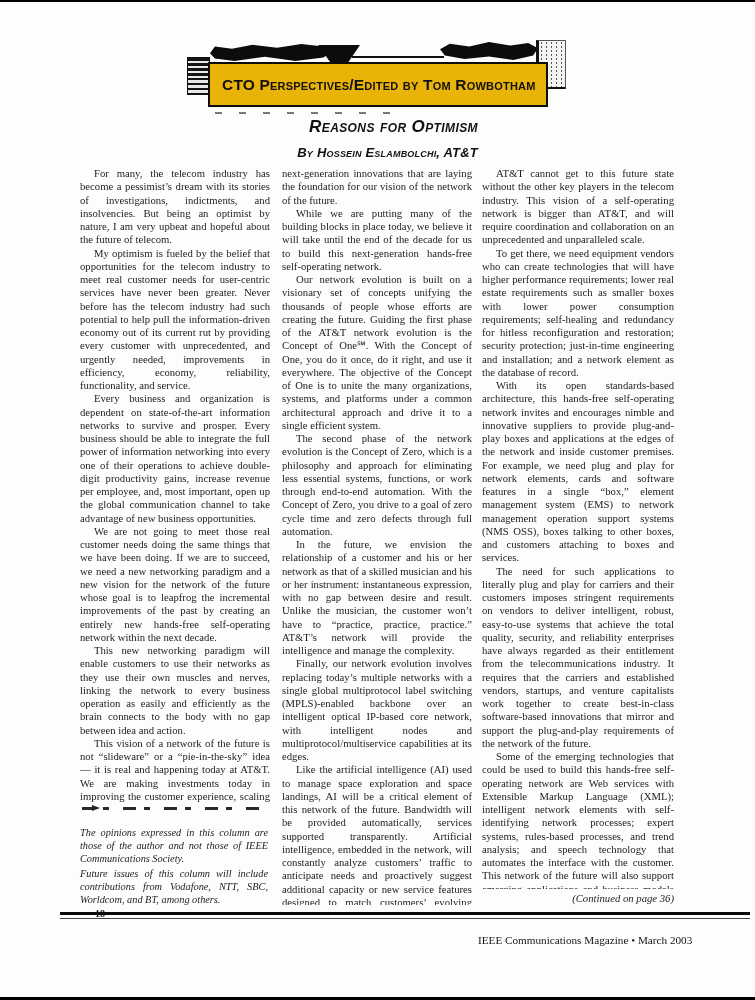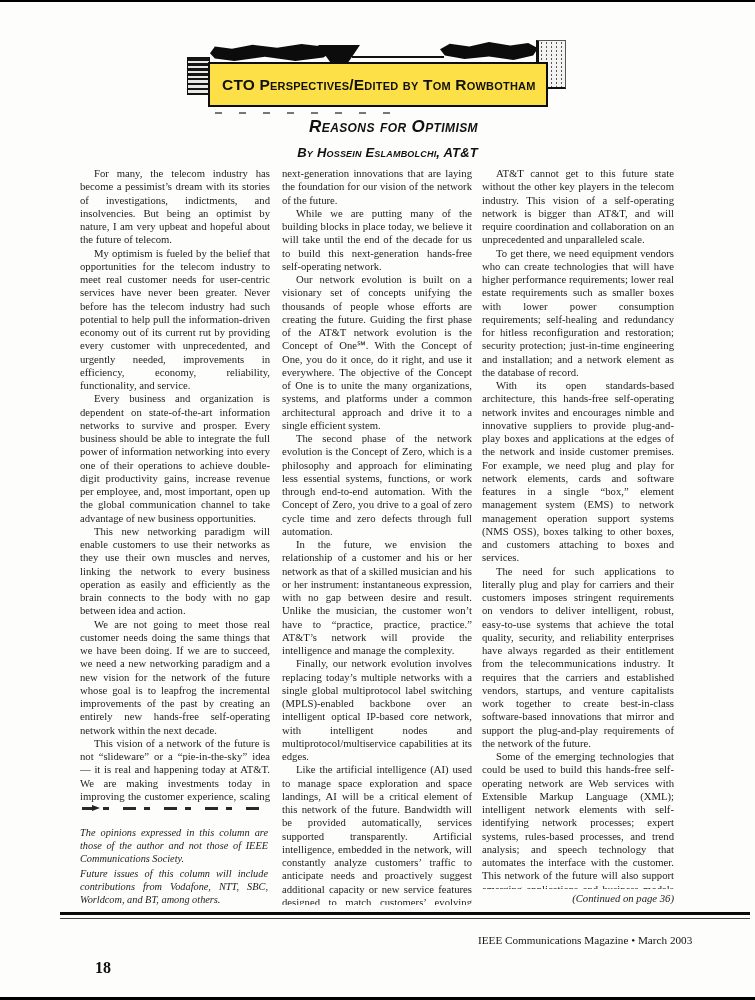--- a/index.html
+++ b/index.html
@@ -34,21 +34,21 @@
   .stamp-right {
     position: absolute; left: 536px; top: 40px; width: 26px; height: 46px;
     border-left: 3px solid #111; border-bottom: 2px solid #111;
     border-top: 1px solid #555; border-right: 1px solid #555;
     background-color: #f3f3f1;
     background-image: radial-gradient(#555 0.8px, transparent 0.9px);
     background-size: 5px 4px;
   }
   .kicker-box {
     position: absolute; left: 208px; top: 62px; width: 340px; height: 45px;
-    border: 2px solid #0d0d0d; background: #fde047;
+    border: 2px solid #0d0d0d; background: #eab308;
     display: flex; align-items: center; padding-left: 12px; box-sizing: border-box;
   }
   .kicker-text {
     font-family: "Liberation Sans", "DejaVu Sans", sans-serif;
     font-variant: small-caps; font-weight: bold; font-size: 15.5px;
     letter-spacing: 0.2px; color: #111; white-space: nowrap;
   }
   .noise-dashes {
     position: absolute; left: 215px; top: 112px; width: 175px; height: 2px;
     background-image: repeating-linear-gradient(to right, #777 0 7px, transparent 7px 24px);
@@ -97,21 +97,21 @@
     position: absolute; left: 80px; top: 827px; width: 188px;
     font-size: 10.3px; line-height: 12.9px; font-style: italic;
     text-align: justify; color: #1d1d1d;
   }
   .footnotes p { margin: 0; }
   .footnotes p + p { margin-top: 2px; }
 
   
   .rule-thick { position: absolute; left: 60px; top: 912px; width: 690px; height: 3px; background: #0a0a0a; }
   .rule-thin  { position: absolute; left: 60px; top: 918px; width: 690px; height: 1px; background: #444; }
-  .page-num   { position: absolute; left: 95px;  top: 959px; font-size: 16px; font-weight: bold; color: #111; }
+  .page-num   { position: absolute; left: 95px;  top: 908px; font-size: 10px; font-weight: bold; color: #111; }
   .journal    { position: absolute; left: 478px; top: 934px; font-size: 11.2px; color: #151515; }
 </style>
 </head>
 <body>
 
 <div class="page">
   <div class="edge-top"></div>
 
   <div class="stamp-left"></div>
   <div class="band1"></div>
@@ -127,22 +127,22 @@
 
   <div class="title-wrap">
     <div class="article-title">Reasons for Optimism</div>
     <div class="article-byline">By Hossein Eslambolchi, AT&amp;T</div>
   </div>
 
   <div class="col col1">
     <p>For many, the telecom industry has become a pessimist’s dream with its stories of investigations, indictments, and insolvencies. But being an optimist by nature, I am very upbeat and hopeful about the future of telecom.</p>
     <p>My optimism is fueled by the belief that opportunities for the telecom industry to meet real customer needs for user-centric services have never been greater. Never before has the telecom industry had such potential to help pull the information-driven economy out of its current rut by providing every customer with unprecedented, and urgently needed, improvements in efficiency, economy, reliability, functionality, and service.</p>
     <p>Every business and organization is dependent on state-of-the-art information networks to survive and prosper. Every business should be able to integrate the full power of information networking into every one of their operations to achieve double-digit productivity gains, increase revenue per employee, and, most important, open up the global communication channel to take advantage of new business opportunities.</p>
+    <p>We are not going to meet those real customer needs doing the same things that we have been doing. If we are to succeed, we need a new networking paradigm and a new vision for the network of the future whose goal is to leapfrog the incremental improvements of the past by creating an entirely new hands-free self-operating network within the next decade.</p>
     <p>This new networking paradigm will enable customers to use their networks as they use their own muscles and nerves, linking the network to every business operation as easily and efficiently as the brain connects to the body with no gap between idea and action.</p>
-    <p>We are not going to meet those real customer needs doing the same things that we have been doing. If we are to succeed, we need a new networking paradigm and a new vision for the network of the future whose goal is to leapfrog the incremental improvements of the past by creating an entirely new hands-free self-operating network within the next decade.</p>
     <p>This vision of a network of the future is not “slideware” or a “pie-in-the-sky” idea — it is real and happening today at AT&amp;T. We are making investments today in improving the customer experience, scaling and growing global network capacity, and developing</p>
   </div>
 
   <div class="col col2">
     <p class="noindent">next-generation innovations that are laying the foundation for our vision of the network of the future.</p>
     <p>While we are putting many of the building blocks in place today, we believe it will take until the end of the decade for us to build this next-generation hands-free self-operating network.</p>
     <p>Our network evolution is built on a visionary set of concepts unifying the thousands of people whose efforts are creating the future. Guiding the first phase of the AT&amp;T network evolution is the Concept of One℠. With the Concept of One, you do it once, do it right, and use it everywhere. The objective of the Concept of One is to unite the many organizations, systems, and platforms under a common architectural approach and drive it to a single efficient system.</p>
     <p>The second phase of the network evolution is the Concept of Zero, which is a philosophy and approach for eliminating less essential systems, functions, or work through end-to-end automation. With the Concept of Zero, you drive to a goal of zero cycle time and zero defects through full automation.</p>
     <p>In the future, we envision the relationship of a customer and his or her network as that of a skilled musician and his or her instrument: instantaneous expression, with no gap between desire and result. Unlike the musician, the customer won’t have to “practice, practice, practice.” AT&amp;T’s network will provide the intelligence and manage the complexity.</p>
     <p>Finally, our network evolution involves replacing today’s multiple networks with a single global multiprotocol label switching (MPLS)-enabled backbone over an intelligent optical IP-based core network, with intelligent nodes and multiprotocol/multiservice capabilities at its edges.</p>

